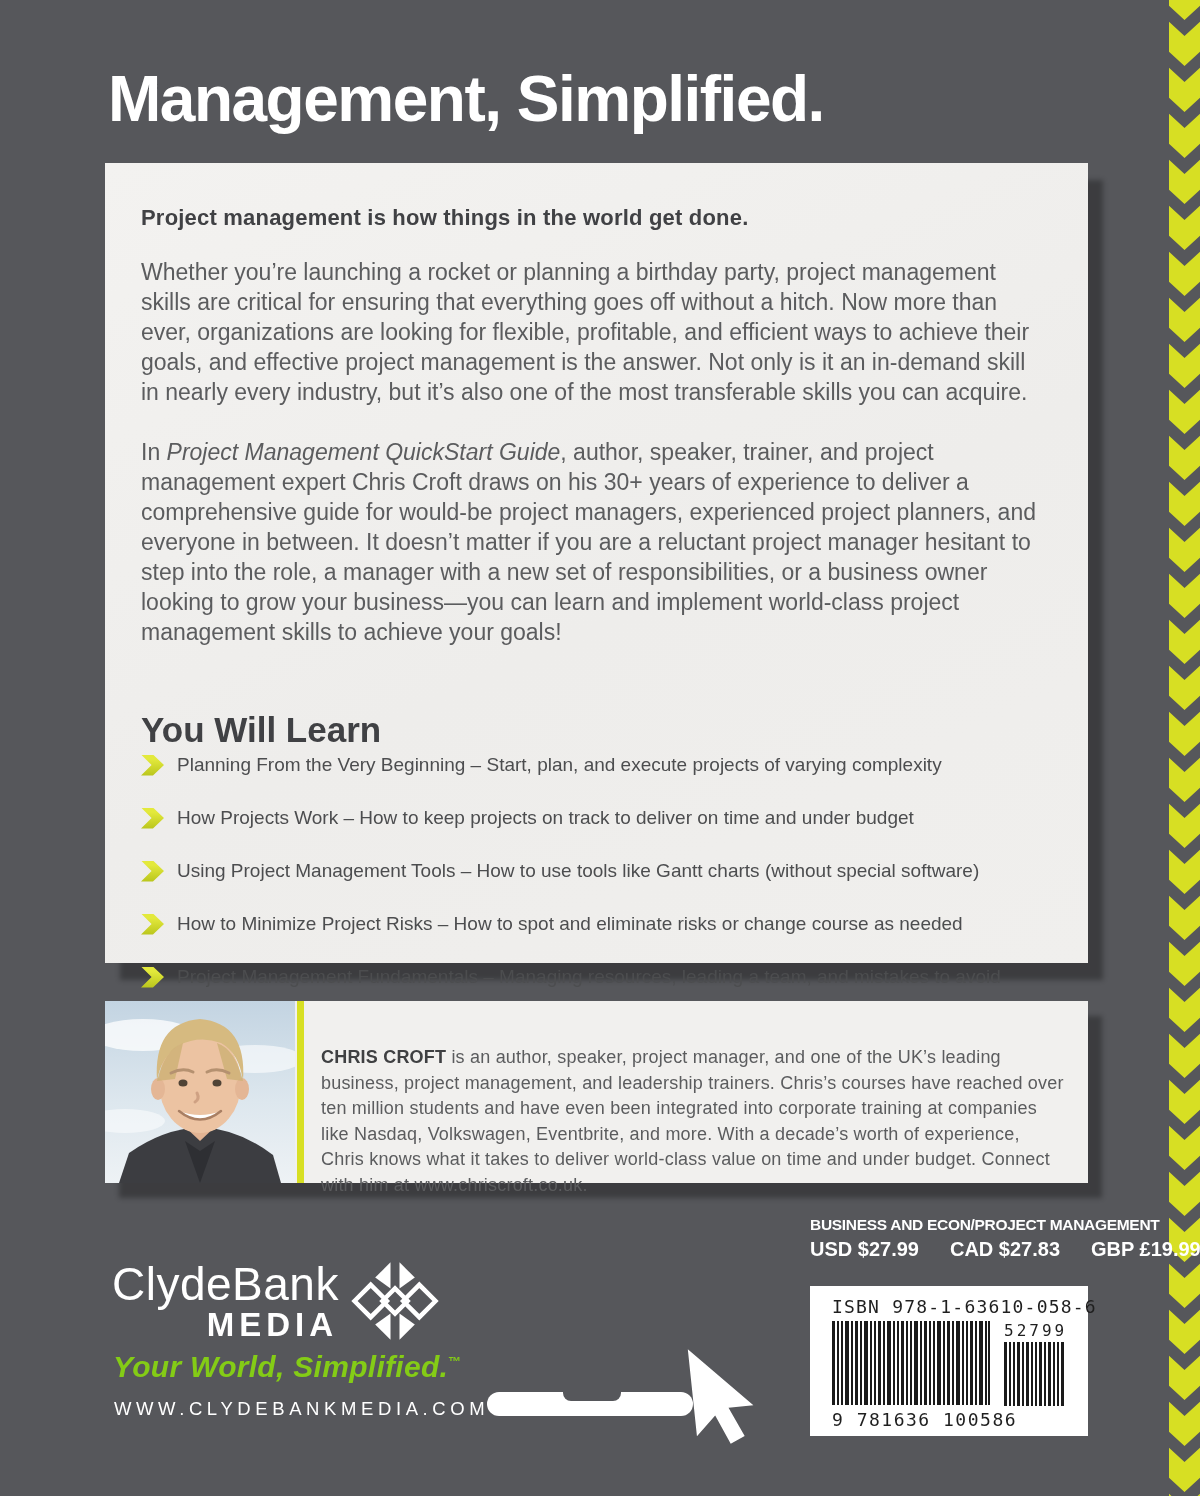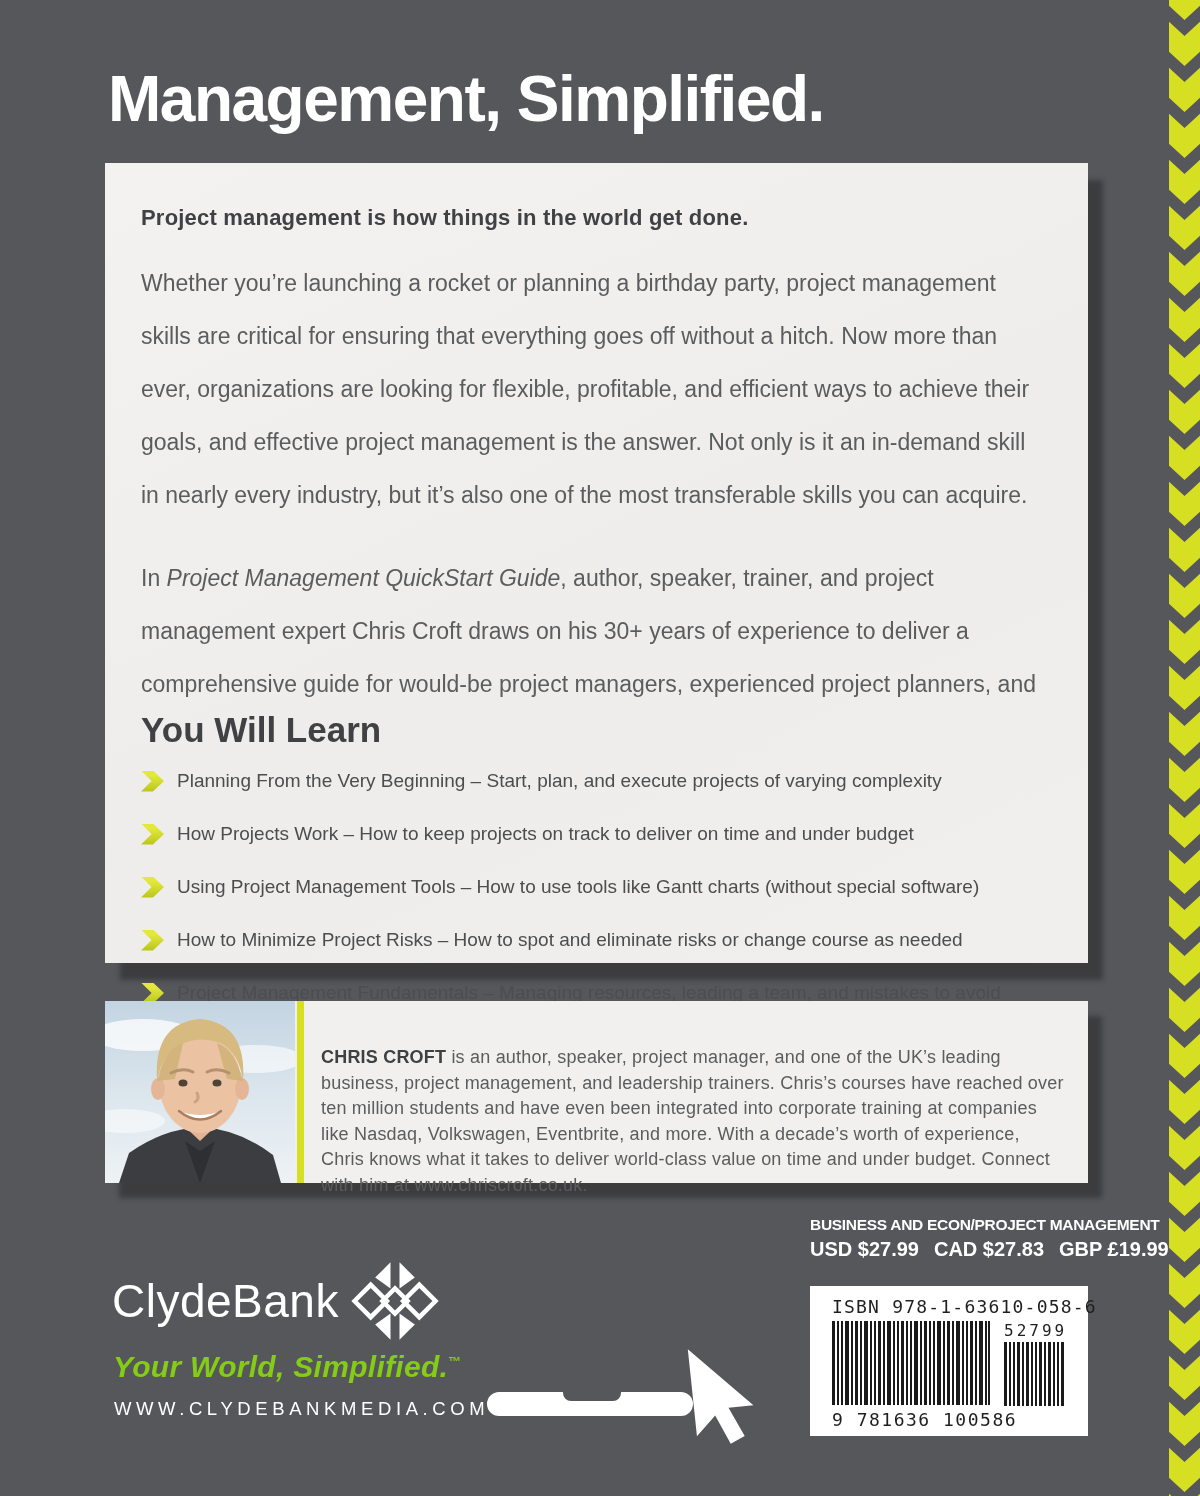--- a/index.html
+++ b/index.html
@@ -13,23 +13,23 @@
   .title{position:absolute;left:108px;top:62px;margin:0;color:#ffffff;
          font-size:64px;font-weight:bold;letter-spacing:-1.5px;white-space:nowrap;}
 
   
   .main-card{position:absolute;left:105px;top:163px;width:983px;height:800px;
              background:linear-gradient(155deg,#f3f2f0 0%,#eeedeb 55%,#f0efed 100%);
              box-shadow:15px 17px 5px rgba(0,0,0,0.30);
              box-sizing:border-box;padding:42px 52px 4px 36px;}
   .copy{height:505px;overflow:hidden;}
   .intro{font-size:22px;font-weight:bold;color:#404144;margin:0 0 26px 0;letter-spacing:0.2px;}
-  .body-p{font-size:23px;color:#5b5c5e;line-height:53px;margin:0 0 30px 0;}
+  .body-p{font-size:23px;color:#5b5c5e;line-height:30px;margin:0 0 30px 0;}
   .body-p em{font-style:italic;}
-  .learn-h{font-size:35px;font-weight:bold;color:#404144;margin:0 0 20px 0;}
+  .learn-h{font-size:35px;font-weight:bold;color:#404144;margin:0 0 4px 0;}
   .bullets{display:flex;flex-direction:column;gap:31px;}
   .bullet-row{display:flex;align-items:center;gap:13px;font-size:19px;color:#4c4d4f;white-space:nowrap;}
   .chev{width:23px;height:21px;flex:0 0 auto;
         background:linear-gradient(180deg,#e3e93c 20%,#b9c51c 100%);
         clip-path:polygon(0 0,52% 0,100% 50%,52% 100%,0 100%,46% 50%);}
 
   
   .bio-card{position:absolute;left:105px;top:1001px;width:983px;height:182px;
             background:#f1f0ee;box-shadow:14px 15px 5px rgba(0,0,0,0.30);
             display:flex;align-items:stretch;}
@@ -57,21 +57,21 @@
           display:flex;flex-direction:column;justify-content:center;align-items:center;}
   .screen-line{color:#fff;font-weight:bold;font-size:23px;letter-spacing:0.8px;line-height:27px;white-space:nowrap;}
   .base{position:absolute;left:0;top:144px;width:206px;height:24px;background:#fff;border-radius:12px;}
   .base::after{content:"";position:absolute;left:76px;top:0;width:58px;height:9px;
                background:#56575b;border-radius:0 0 8px 8px;}
   .cursor{position:absolute;left:202px;top:98px;transform:rotate(-6deg);}
 
   
   .retail{position:absolute;left:810px;top:1216px;width:278px;}
   .category{color:#fff;font-weight:bold;font-size:15.5px;letter-spacing:-0.3px;white-space:nowrap;}
-  .prices{display:flex;gap:15px;color:#fff;font-weight:bold;font-size:20px;margin-top:4px;white-space:nowrap;}
+  .prices{display:flex;gap:31px;color:#fff;font-weight:bold;font-size:20px;margin-top:4px;white-space:nowrap;}
   .barcode-box{margin-top:25px;background:#fff;width:278px;height:150px;box-sizing:border-box;
                padding:10px 10px 6px 22px;}
   .isbn{font-family:"DejaVu Sans Mono",monospace;font-size:18px;letter-spacing:1.2px;
         color:#1f1f1f;text-align:center;white-space:nowrap;}
   .bars-row{display:flex;margin-top:4px;}
   .main-col{width:158px;}
   .ean-num{font-family:"DejaVu Sans Mono",monospace;font-size:18px;letter-spacing:1.5px;
            color:#1f1f1f;margin-top:0;white-space:nowrap;}
   .addon-col{width:62px;margin-left:14px;display:flex;flex-direction:column;}
   .addon-num{font-family:"DejaVu Sans Mono",monospace;font-size:16px;letter-spacing:3px;
@@ -157,20 +157,21 @@
         <path d="M80 140 L95 182 L110 140 L95 150 Z" fill="#2e2f33"></path>
       </svg>
     </div>
     <div class="divider"></div>
     <p class="bio-text"><strong>CHRIS CROFT</strong><span> is an author, speaker, project manager, and one of the UK’s leading business, project management, and leadership trainers. Chris’s courses have reached over ten million students and have even been integrated into corporate training at companies like Nasdaq, Volkswagen, Eventbrite, and more. With a decade’s worth of experience, Chris knows what it takes to deliver world-class value on time and under budget. Connect with him at www.chriscroft.co.uk.</span></p>
   </section>
 
   <div class="brand">
     <div class="brand-text">
       <div class="brand-l1">ClydeBank</div>
+      <div class="brand-l2">MEDIA</div>
     </div>
     <svg class="diamond" viewBox="-50 -50 100 100">
       <g stroke="#ffffff" stroke-width="5" fill="none">
         <path d="M-45 0 L-27 -18 L-9 0 L-27 18 Z"></path>
         <path d="M9 0 L27 -18 L45 0 L27 18 Z"></path>
         <path d="M-14 0 L0 -14 L14 0 L0 14 Z"></path>
       </g>
       <g fill="#ffffff">
         <path d="M-5 -14 L-5 -43 L-22 -26 Z"></path>
         <path d="M5 -14 L5 -43 L22 -26 Z"></path>

